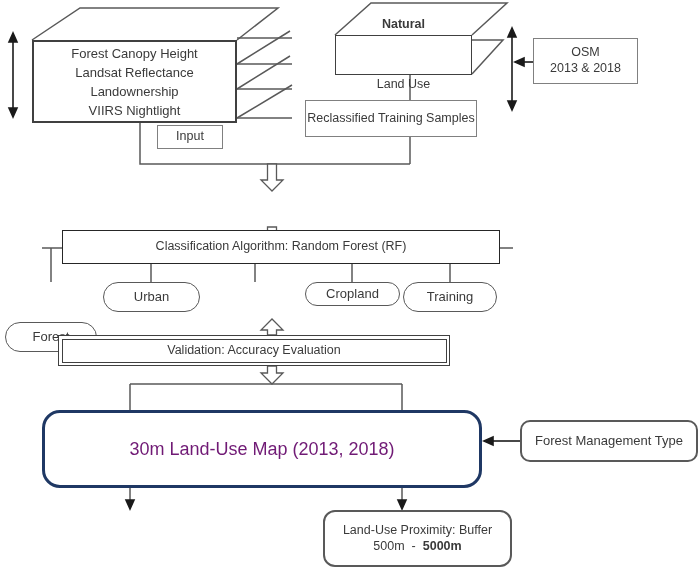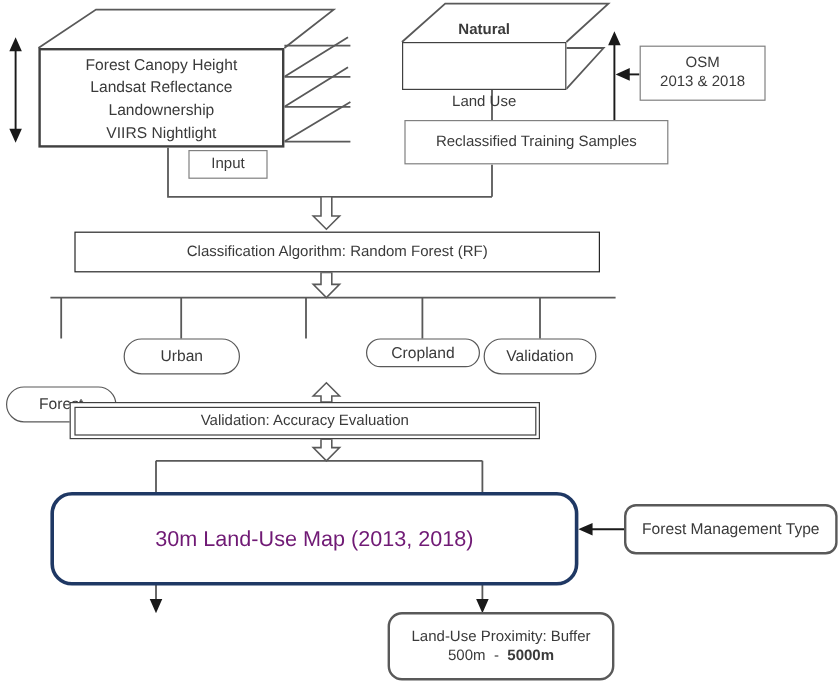--- a/index.html
+++ b/index.html
@@ -5,21 +5,21 @@
   html,body{margin:0;padding:0;background:#ffffff;}
   #canvas{
     position:relative;width:699px;height:573px;background:#ffffff;
     font-family:"Liberation Sans",sans-serif;color:#3a3a3a;overflow:hidden;
   }
   #connectors{position:absolute;left:0;top:0;z-index:0;}
   .box{position:absolute;box-sizing:border-box;background:#ffffff;z-index:1;
        display:flex;flex-direction:column;align-items:center;justify-content:center;
        text-align:center;line-height:1.25;}
   .b-dark{border:2px solid #404040;}
-  .b-mid{border:1.5px solid #262626;}
+  .b-mid{border:1.5px solid #262626;margin-top:37px;}
   .b-gray{border:1.5px solid #808080;}
   .b-round{border:2px solid #595959;border-radius:12px;align-items:center;}
   .pill{border:1.5px solid #595959;border-radius:15px;font-size:13px;}
   .stack-front{font-size:13px;line-height:19px;}
   .bold{font-weight:bold;}
   .small{font-size:12.5px;}
   .validation-inner{position:absolute;inset:2.5px;border:1px solid #404040;
        display:flex;align-items:center;justify-content:center;}
   .map-box{border:3px solid #1f3864;border-radius:18px;font-size:18px;color:#701a75;}
   .spaced{margin:0 7px;}
@@ -83,39 +83,39 @@
   <div class="box b-dark small" style="left:335px;top:35px;width:137px;height:40px;border-width:1.5px;gap:44px;">
     <div class="bold">Natural</div>
     <div>Land Use</div>
   </div>
 
   <div class="box b-gray small" style="left:533px;top:38px;width:105px;height:46px;">
     <div>OSM</div>
     <div>2013 &amp; 2018</div>
   </div>
 
-  <div class="box b-gray small" style="left:305px;top:100px;width:220px;height:37px;margin-left:32px;">
+  <div class="box b-gray small" style="left:305px;top:100px;width:172px;height:37px;">
     <span>Reclassified Training Samples</span>
   </div>
 
   <div class="box b-mid small" style="left:62px;top:193px;width:438px;height:34px;">
     <span>Classification Algorithm: Random Forest (RF)</span>
   </div>
 
   <div class="box pill" style="left:5px;top:282px;width:92px;height:30px;margin-top:40px;">
     <span>Forest</span>
   </div>
   <div class="box pill" style="left:103px;top:282px;width:97px;height:30px;">
     <span>Urban</span>
   </div>
   <div class="box pill" style="left:305px;top:282px;width:95px;height:24px;">
     <span>Cropland</span>
   </div>
   <div class="box pill" style="left:403px;top:282px;width:94px;height:30px;">
-    <span>Validation</span>
+    <span>Training</span>
   </div>
 
   <div class="box b-dark" style="left:58px;top:335px;width:392px;height:31px;border-width:1.5px;text-align:right;">
     <div class="validation-inner small">
       <span>Validation: Accuracy Evaluation</span>
     </div>
   </div>
 
   <div class="box map-box" style="left:42px;top:410px;width:440px;height:78px;">
     <span>30m Land-Use Map (2013, 2018)</span>

